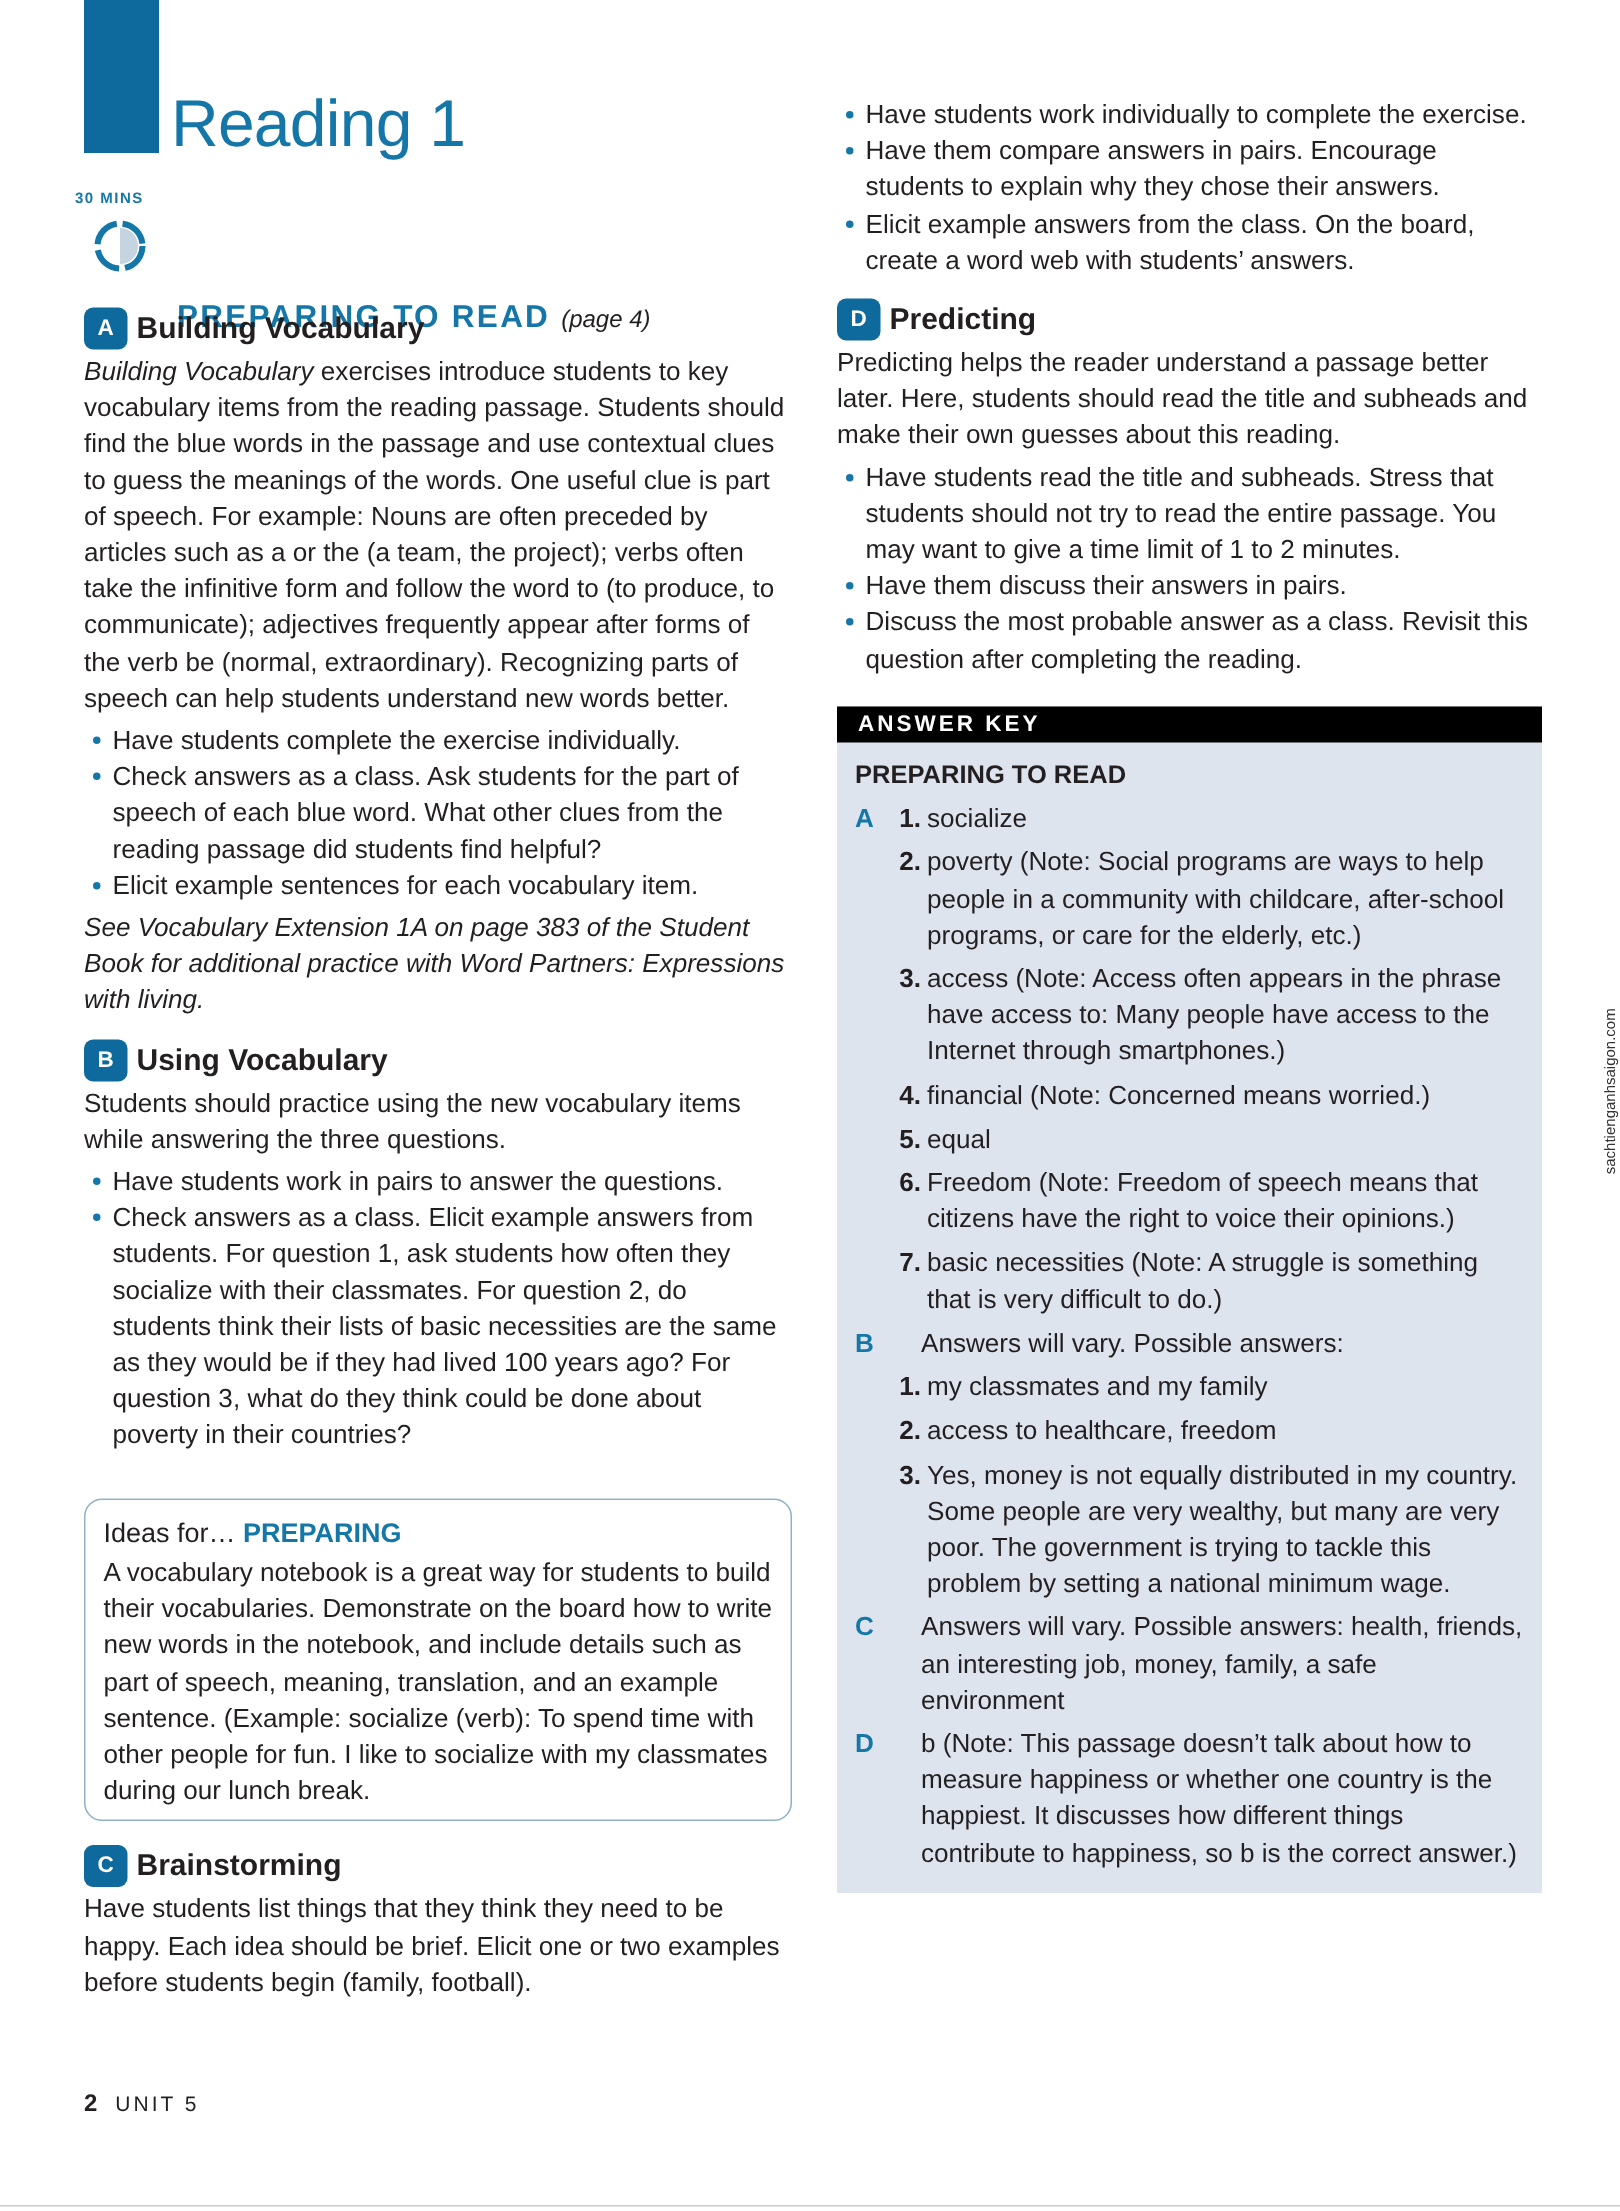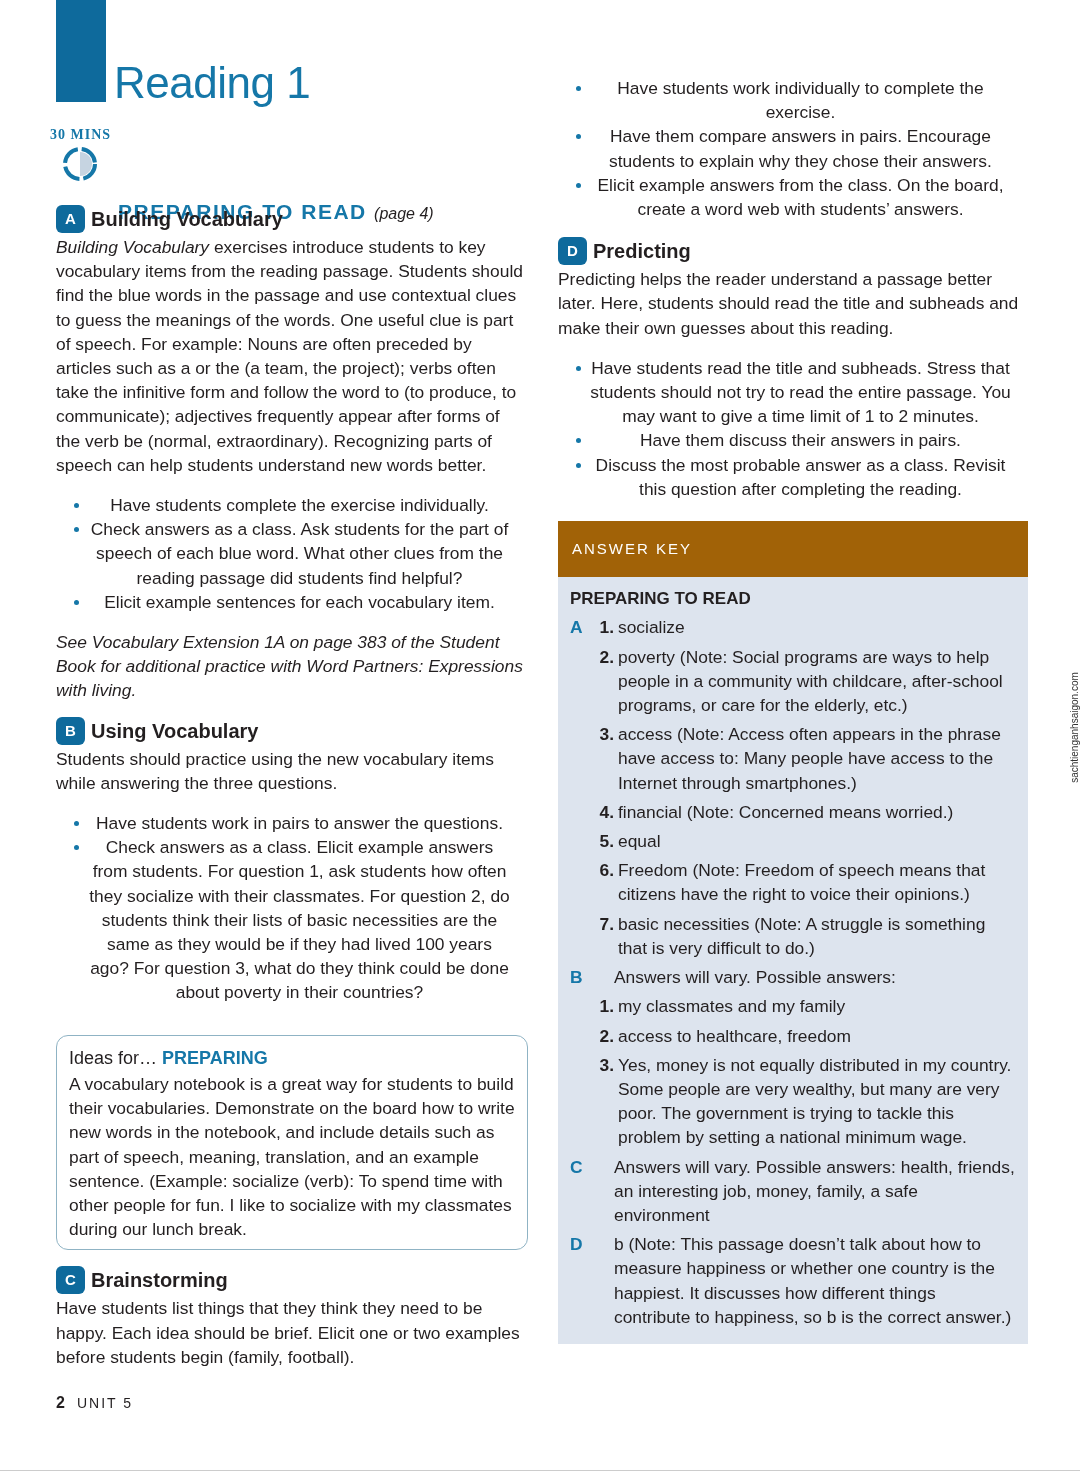--- a/index.html
+++ b/index.html
@@ -2,41 +2,41 @@
 <html><head>
 <meta charset="utf-8">
 <style>
   html, body { margin:0; padding:0; }
   body { width:1080px; height:1474px; background:#ffffff; position:relative; overflow:hidden;
          font-family:"Liberation Sans", sans-serif; color:#231f20; }
   .page { position:absolute; left:0; top:0; width:1080px; height:1351px; }
   .title-bar { position:absolute; left:56px; top:0; width:50px; height:102px; background:#0e6a9c; }
   .title { position:absolute; left:114px; top:58px; font-size:44px; color:#1577a8; font-weight:300; letter-spacing:-0.5px; }
   .timer { position:absolute; left:50px; top:130px; width:56px; height:56px; }
-  .timer-label { position:absolute; left:50px; top:127px; font-size:14px; font-weight:bold; color:#1577a8; letter-spacing:1px;font-family:Liberation Serif, serif; }
+  .timer-label { position:absolute; left:50px; top:127px; font-size:10px; font-weight:bold; color:#1577a8; letter-spacing:1px; }
   .prep-head { position:absolute; left:118px; top:164px; font-size:21px; font-weight:bold; color:#1577a8; letter-spacing:1.5px;margin-top:36px; }
   .prep-head .pg { font-size:16px; font-weight:normal; font-style:italic; color:#231f20; letter-spacing:0; }
   .col { position:absolute; font-size:17.4px; line-height:24.2px; }
   .col-left { left:56px; width:472px; }
   .col-right { left:558px; width:470px; }
   .sec-head { display:flex; align-items:center; font-weight:bold; font-size:20px; margin:0 0 2px 0; }
   .badge { display:inline-flex; align-items:center; justify-content:center; width:29px; height:28px; border-radius:6px;
            background:#0e6a9c; color:#fff; font-size:15px; font-weight:bold; margin-right:6px; }
   p { margin:0; }
-  ul { list-style:none; margin:16px; padding:0;text-align:center; }
+  ul { list-style:none; margin:4px; padding:0; }
   li { position:relative; padding-left:15px; }
   li::before { content:""; position:absolute; left:2px; top:10px; width:5px; height:5px; border-radius:50%; background:#1577a8; }
   .note { font-style:italic; margin-top:4px; }
   .expansion { margin-top:30px; border:1px solid #8fb3c4; border-radius:12px; padding:10px 12px 8px 12px; }
   .exp-head { font-size:18px; margin-bottom:2px; }
   .exp-head b { color:#1577a8; }
   .footer { position:absolute; left:56px; top:1394px; font-size:14px; letter-spacing:2px; }
   .footer b { font-size:16px; margin-right:12px; letter-spacing:0; }
   .answer-key { margin-top:20px; background:#dde4ee; padding-bottom:10px; }
-  .ak-head { background:#a16207; color:#fff; font-weight:normal; font-size:15px; letter-spacing:2px; padding:16px 14px; }
+  .ak-head { background:#000000; color:#fff; font-weight:bold; font-size:15px; letter-spacing:2px; padding:0 14px; }
   .ak-body { padding:10px 12px 0 12px; }
   .ak-sub { font-weight:bold; font-size:17px; margin-bottom:4px; }
   .ak-row { display:flex; margin-bottom:5px; }
   .ak-letter { width:22px; color:#1577a8; font-weight:bold; flex:none; }
   .ak-num { width:22px; font-weight:bold; flex:none; text-align:right; margin-right:0; }
   .ak-txt { flex:1; padding-left:22px; }
   .ak-num + .ak-txt { padding-left:4px; }
   .watermark { position:absolute; left:1062px; top:660px; width:16px; height:140px; }
   .watermark span { position:absolute; left:-58px; top:62px; transform:rotate(-90deg); font-size:10px; color:#333; white-space:nowrap; width:140px; text-align:center; }
   .bottom-line { position:absolute; left:0; top:1470px; width:1080px; height:1px; background:#cccccc; }

